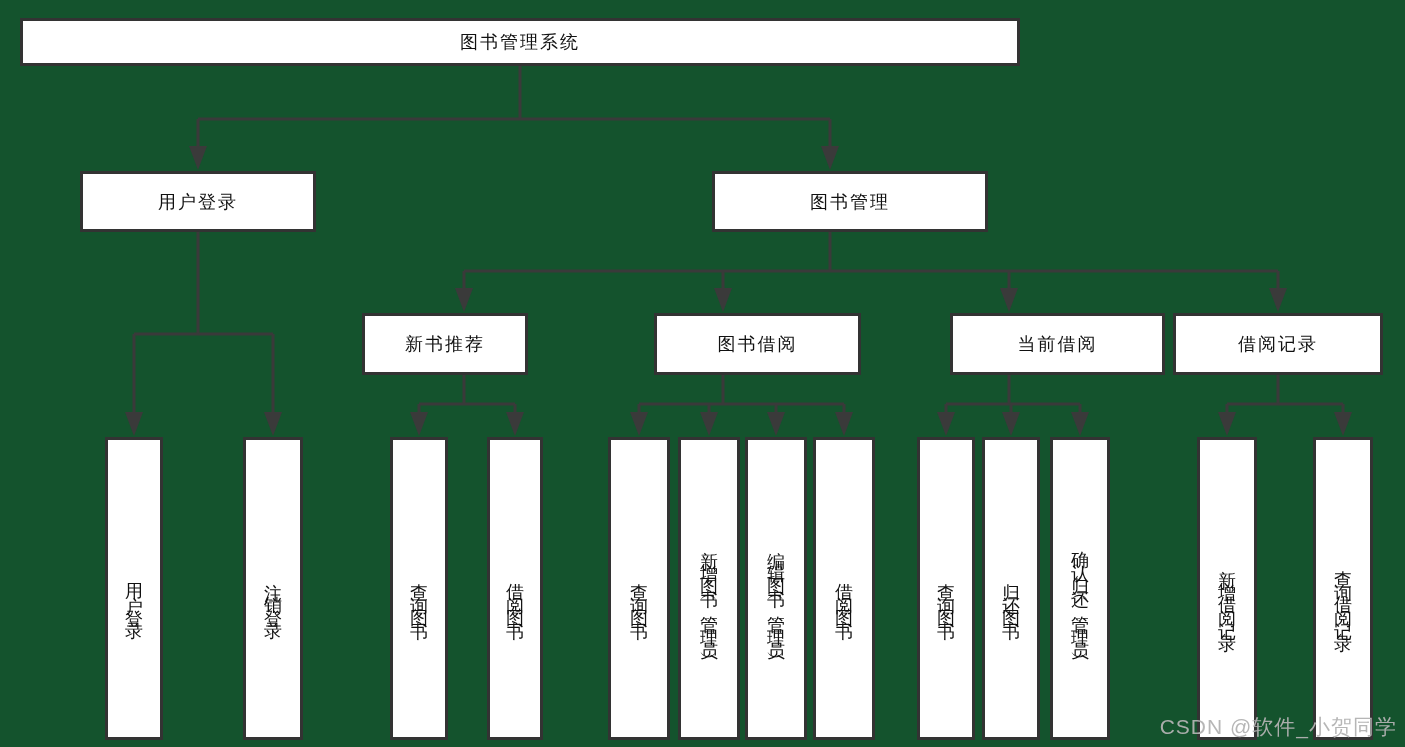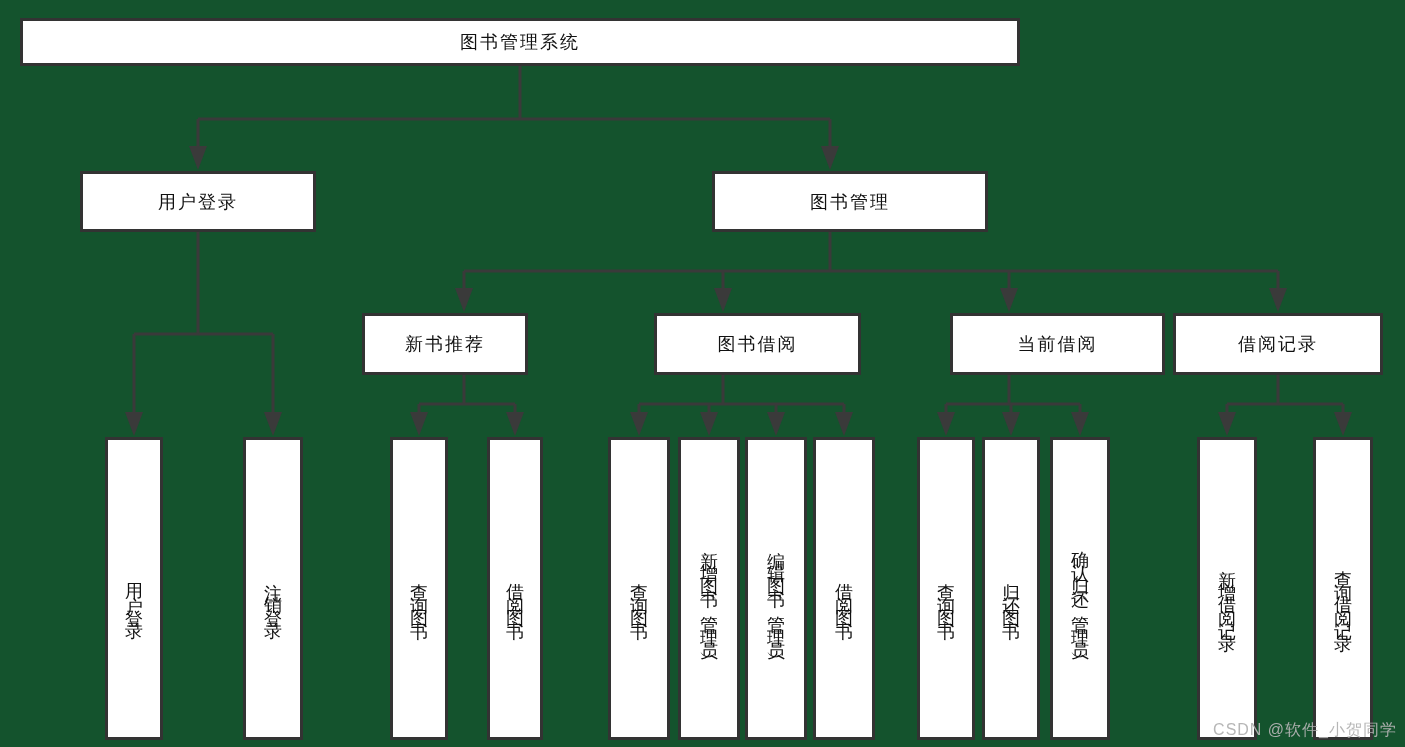--- a/index.html
+++ b/index.html
@@ -75,21 +75,21 @@
   .lf-9  { left: 917px;  width: 58px; }
   .lf-10 { left: 982px;  width: 58px; }
   .lf-11 { left: 1050px; width: 60px; }
   .lf-12 { left: 1197px; width: 60px; }
   .lf-13 { left: 1313px; width: 60px; }
 
   .watermark {
     position: absolute;
     right: 8px;
     bottom: 6px;
-    font-size: 16px;
+    font-size: 21px;
     letter-spacing: 1px;
     color: rgba(178, 178, 178, 0.95);
     z-index: 10;
   }
 </style>
 </head>
 <body>
 
 <div class="canvas">
 

